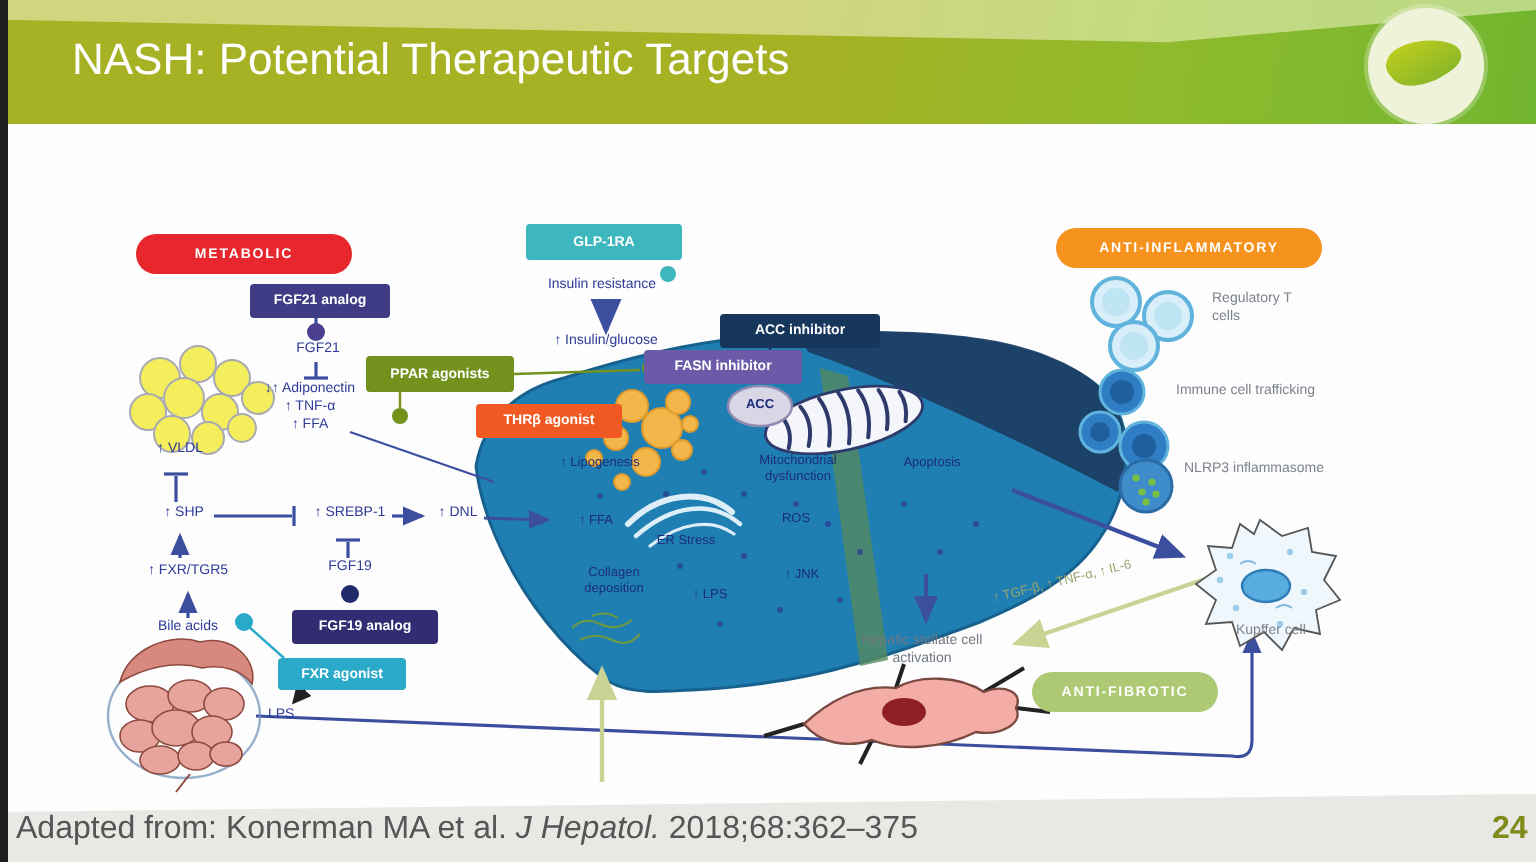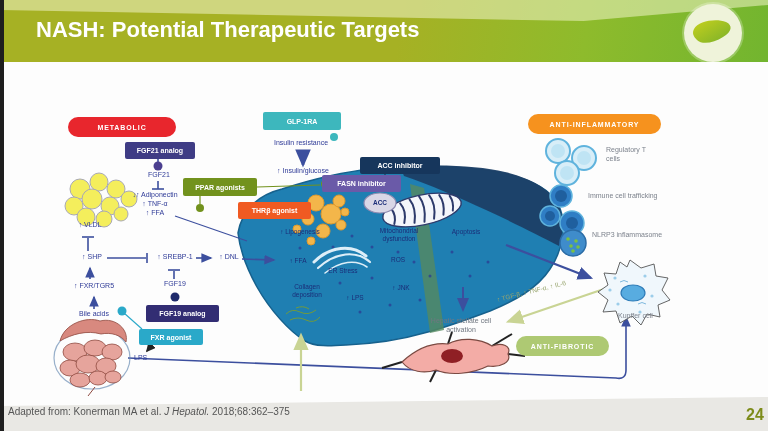--- a/index.html
+++ b/index.html
@@ -4,28 +4,28 @@
 <style>
   html,body{margin:0;padding:0;background:#ffffff;}
   .slide{position:relative;width:768px;height:431px;background:#fdfdfd;overflow:hidden;
          font-family:"Liberation Sans",sans-serif;}
   .edge-left{position:absolute;left:0;top:0;width:4px;height:431px;background:#1e1e1e;z-index:40;}
   
   .header{position:absolute;left:0;top:0;width:768px;height:62px;
           background:linear-gradient(100deg,#a6b124 0%,#a6b124 52%,#8ebb2c 76%,#72b52f 100%);z-index:20;}
   .header-band{position:absolute;left:0;top:0;width:100%;height:100%;
           clip-path:polygon(0 0,100% 0,100% 8%,76% 34%,0 16%);background:rgba(240,244,200,.55);}
-  .title{position:absolute;left:36px;top:17px;font-size:22px;font-weight:bold;color:#ffffff;z-index:21;}
+  .title{position:absolute;left:36px;top:17px;font-size:22px;font-weight:normal;color:#ffffff;z-index:21;}
   .logo{position:absolute;left:684px;top:4px;width:58px;height:58px;border-radius:50%;
         background:#eff3da;z-index:22;display:flex;align-items:center;justify-content:center;
         box-shadow:0 0 0 2px rgba(255,255,255,.25);}
   
   .footer-band{position:absolute;left:0;top:396px;width:768px;height:35px;background:#e9e8e4;
         clip-path:polygon(0 10px,100% 1px,100% 100%,0 100%);z-index:30;}
-  .citation{position:absolute;left:8px;top:406px;font-size:10px;color:#555555;z-index:31;}
+  .citation{position:absolute;left:8px;top:406px;font-size:16px;color:#555555;z-index:31;}
   .pagenum{position:absolute;left:746px;top:406px;font-size:16px;font-weight:bold;color:#7d8c1a;z-index:31;}
   
   .diagram-svg{position:absolute;left:0;top:0;z-index:1;}
   
   .box{position:absolute;display:flex;align-items:center;justify-content:center;text-align:center;
        color:#fff;font-weight:bold;font-size:7px;border-radius:2px;z-index:6;line-height:1;}
   .pill{border-radius:10px;letter-spacing:.9px;font-size:7px;}
   
   .t{position:absolute;color:#2e3a97;font-size:7px;line-height:8.5px;z-index:5;text-align:center;}
   .lv{color:#1b2d78;font-size:6.5px;line-height:7.5px;}

